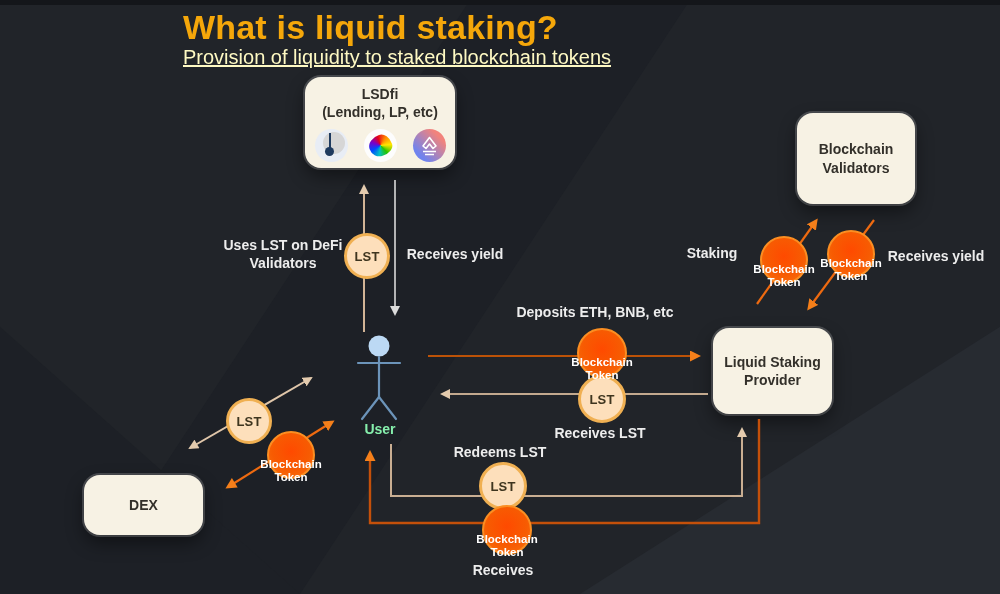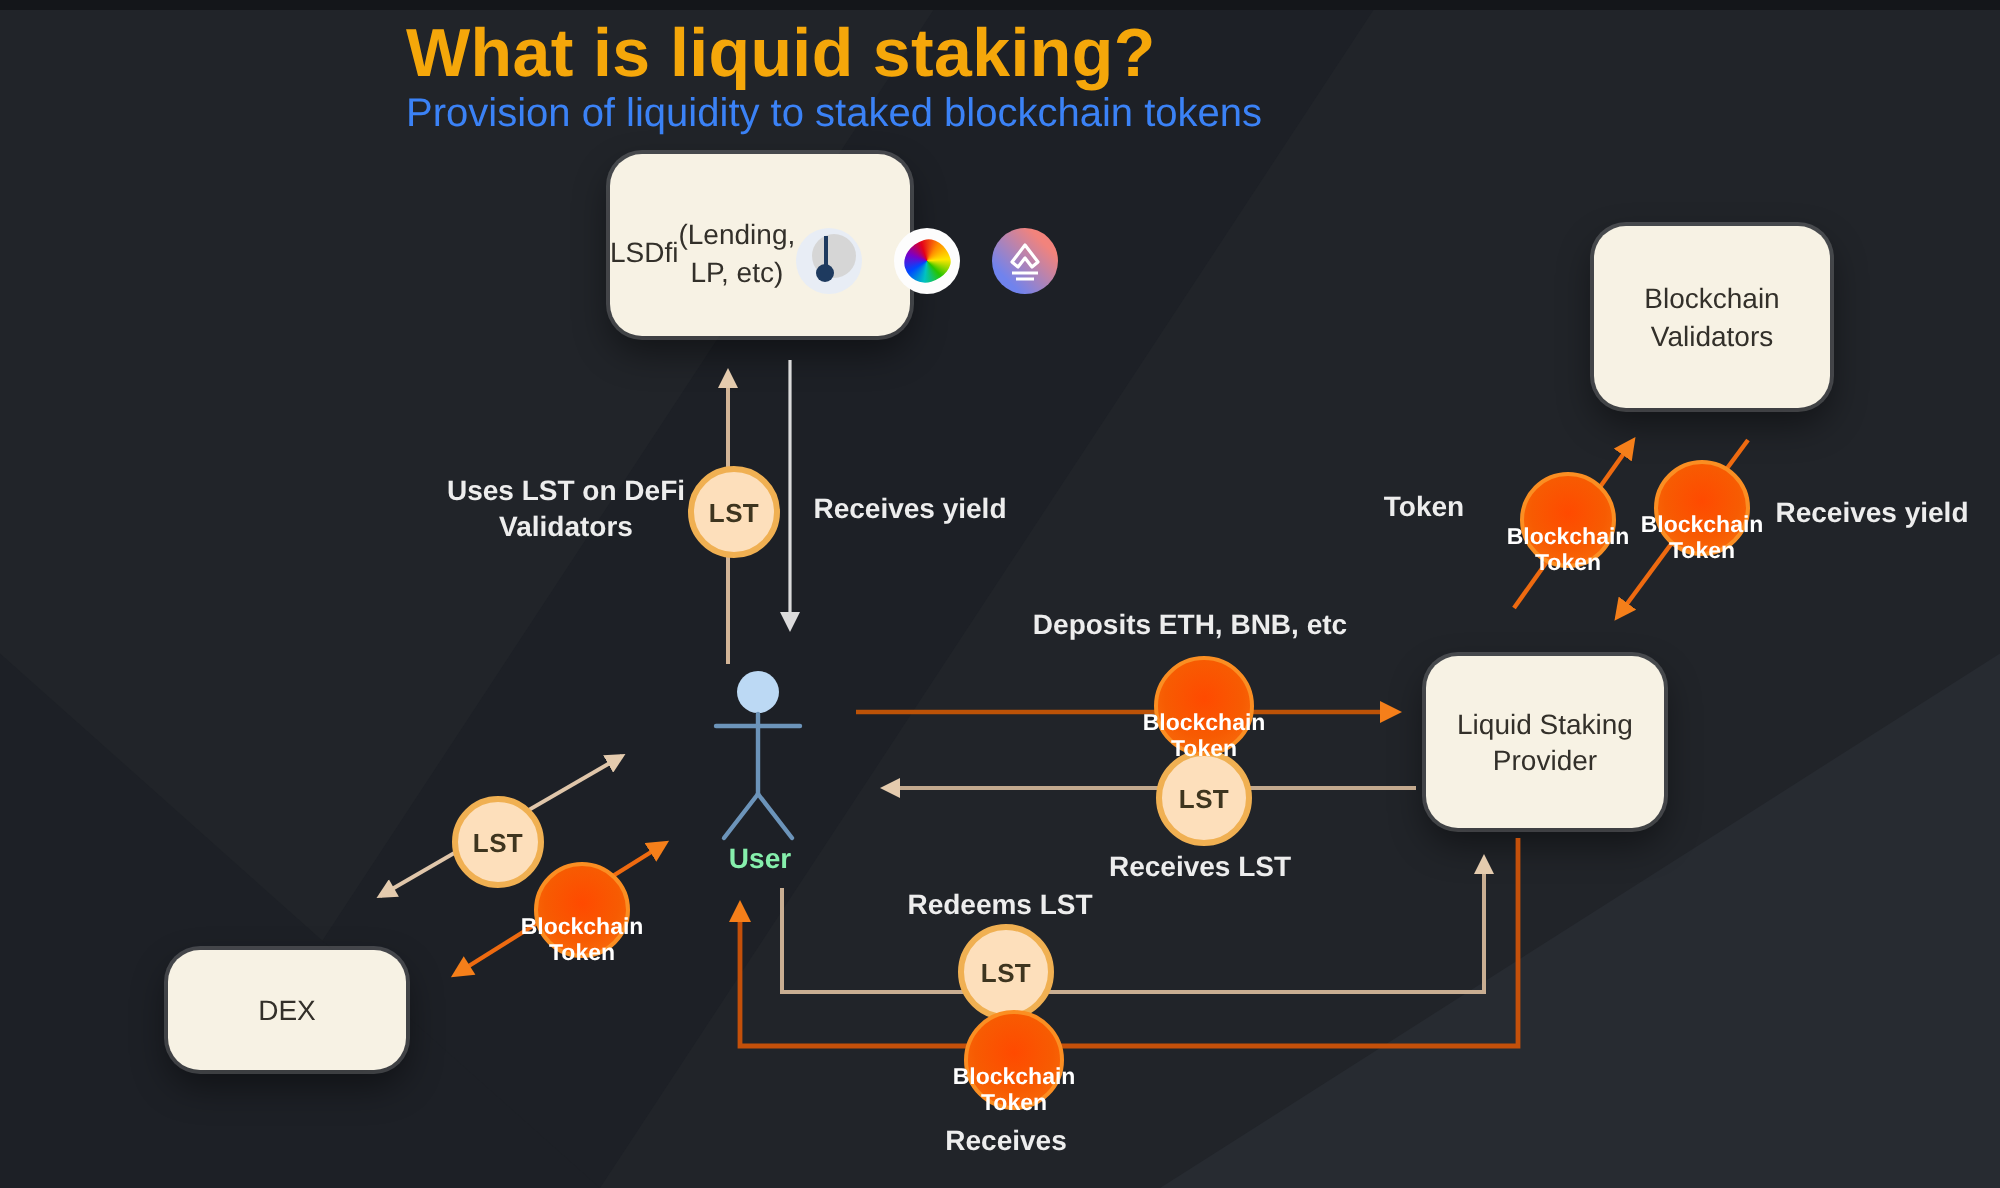--- a/index.html
+++ b/index.html
@@ -7,32 +7,32 @@
     position:relative;width:1000px;height:594px;overflow:hidden;
     background:#212429;
     font-family:"Liberation Sans", sans-serif;
   }
   .bgshape{position:absolute;inset:0;pointer-events:none;}
   #bg-band{background:#1d2026;clip-path:polygon(47% 0,69% 0,30% 100%,8% 100%);}
   #bg-tri-br{background:#272b31;clip-path:polygon(58% 100%,100% 55%,100% 100%);}
   #bg-tri-bl{background:#1d2026;clip-path:polygon(0 55%,30% 100%,0 100%);}
   #bg-topstrip{position:absolute;left:0;top:0;width:1000px;height:5px;background:#14161a;}
 
-  .abs{position:absolute;margin-left:20px;}
+  .abs{position:absolute;}
   #page-title{
     left:183px;top:8px;font-size:34px;font-weight:bold;color:#F5A70A;
     letter-spacing:0.2px;
   }
-  #page-subtitle{left:183px;top:46px;font-size:20px;color:#3b82f6;}
+  #page-subtitle{left:183px;top:46px;font-size:20px;color:#fef9c3;text-decoration:underline;}
 
   .node{
     position:absolute;background:#F7F2E4;border-radius:16px;
     box-shadow:0 0 0 2px rgba(255,255,255,0.18),0 8px 18px rgba(0,0,0,0.45);
-    display:flex;flex-direction:row;align-items:center;justify-content:center;
-    color:#33302a;font-size:14px;line-height:1.32;text-align:center;
+    display:flex;flex-direction:column;align-items:center;justify-content:center;
+    color:#33302a;font-size:14px;line-height:1.32;text-align:center;font-weight:bold;
   }
   #node-lsdfi{left:305px;top:77px;width:150px;height:91px;justify-content:flex-start;padding-top:8px;box-sizing:border-box;}
   #node-validators{left:797px;top:113px;width:118px;height:91px;}
   #node-provider{left:713px;top:328px;width:119px;height:86px;}
   #node-dex{left:84px;top:475px;width:119px;height:60px;}
 
   .icon-row{display:flex;gap:16px;margin-top:7px;}
   .proto-icon{width:33px;height:33px;border-radius:50%;position:relative;overflow:hidden;}
   #icon-pendle{background:#E8EDF5;}
   #icon-pendle .halfdisc{position:absolute;right:3px;top:3px;width:22px;height:22px;border-radius:50%;background:#D6D6D6;}
@@ -190,18 +190,18 @@
     <span class="lbl">Blockchain Token</span>
   </div>
   <div class="token token-bt" style="left:482px;top:505px;width:46px;height:46px;">
     <span class="lbl">Blockchain Token</span>
   </div>
 
   <div class="flow-label" style="left:213px;top:236px;width:140px;">Uses LST on DeFi Validators</div>
   <div class="flow-label" style="left:400px;top:245px;width:110px;">Receives yield</div>
   <div class="flow-label" style="left:495px;top:303px;width:200px;">Deposits ETH, BNB, etc</div>
   <div class="flow-label" style="left:540px;top:424px;width:120px;">Receives LST</div>
-  <div class="flow-label" style="left:672px;top:244px;width:80px;">Token</div>
+  <div class="flow-label" style="left:672px;top:244px;width:80px;">Staking</div>
   <div class="flow-label" style="left:876px;top:247px;width:120px;">Receives yield</div>
   <div class="flow-label" style="left:440px;top:443px;width:120px;">Redeems LST</div>
   <div class="flow-label" style="left:453px;top:561px;width:100px;">Receives</div>
 
 </div>
 
 </body></html>

